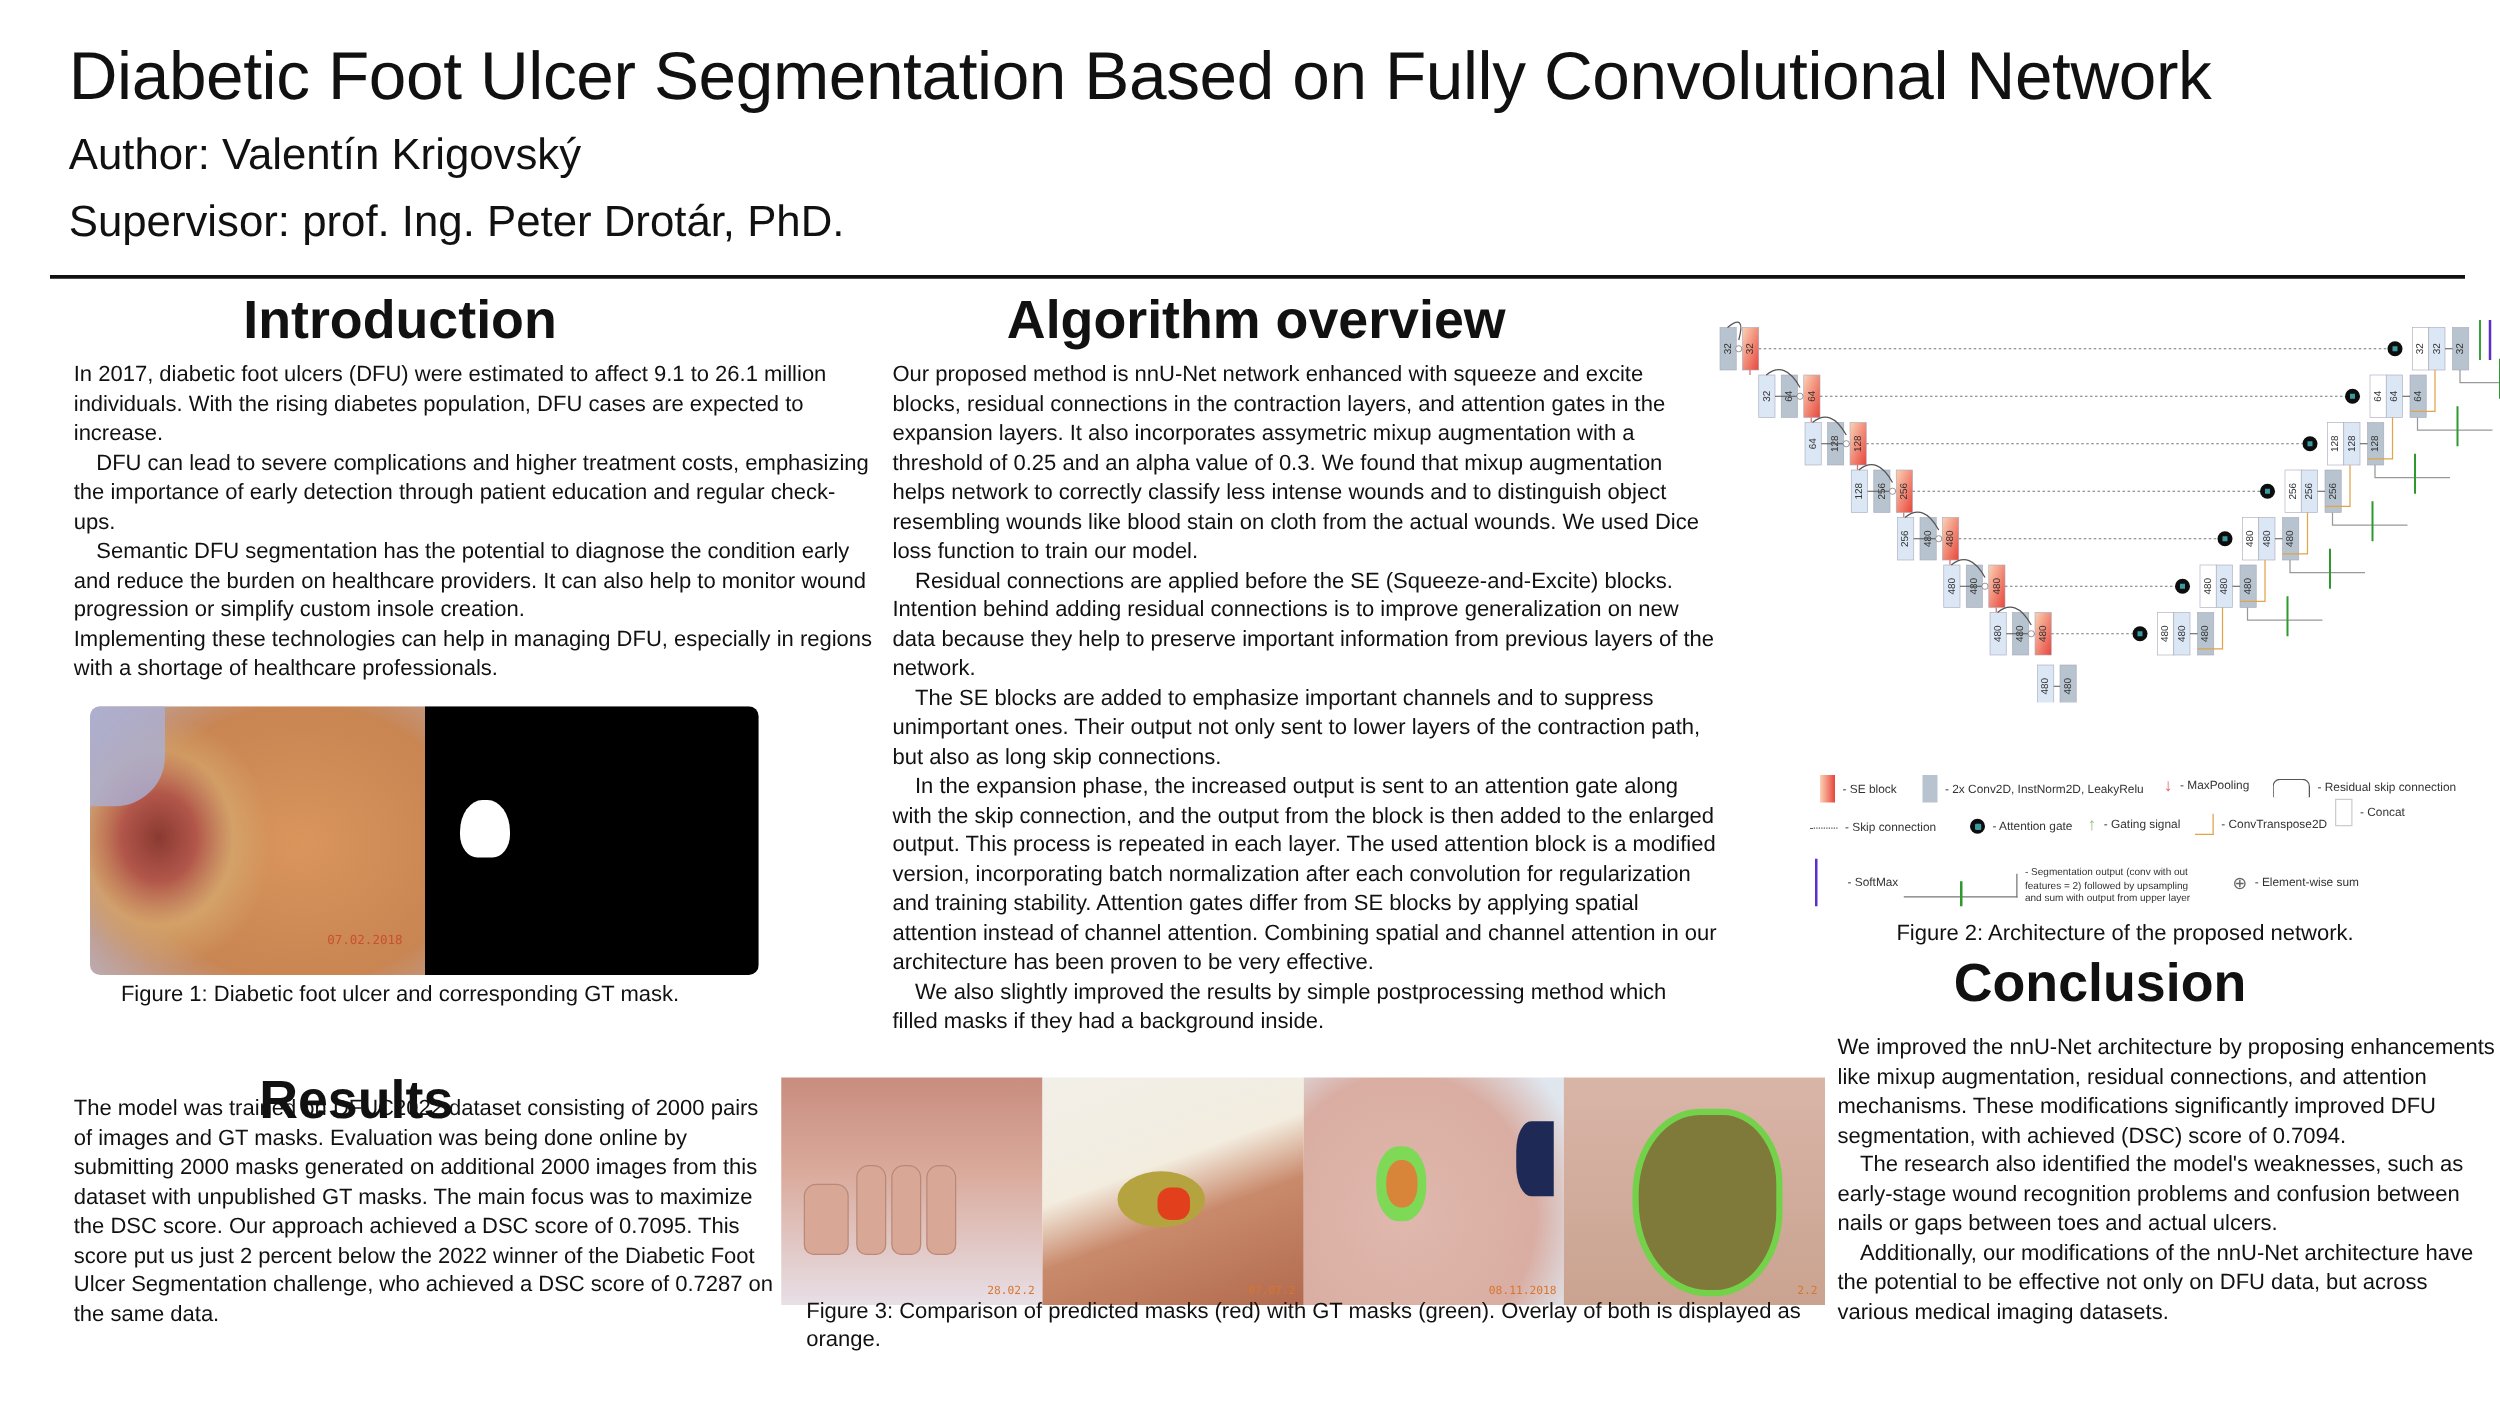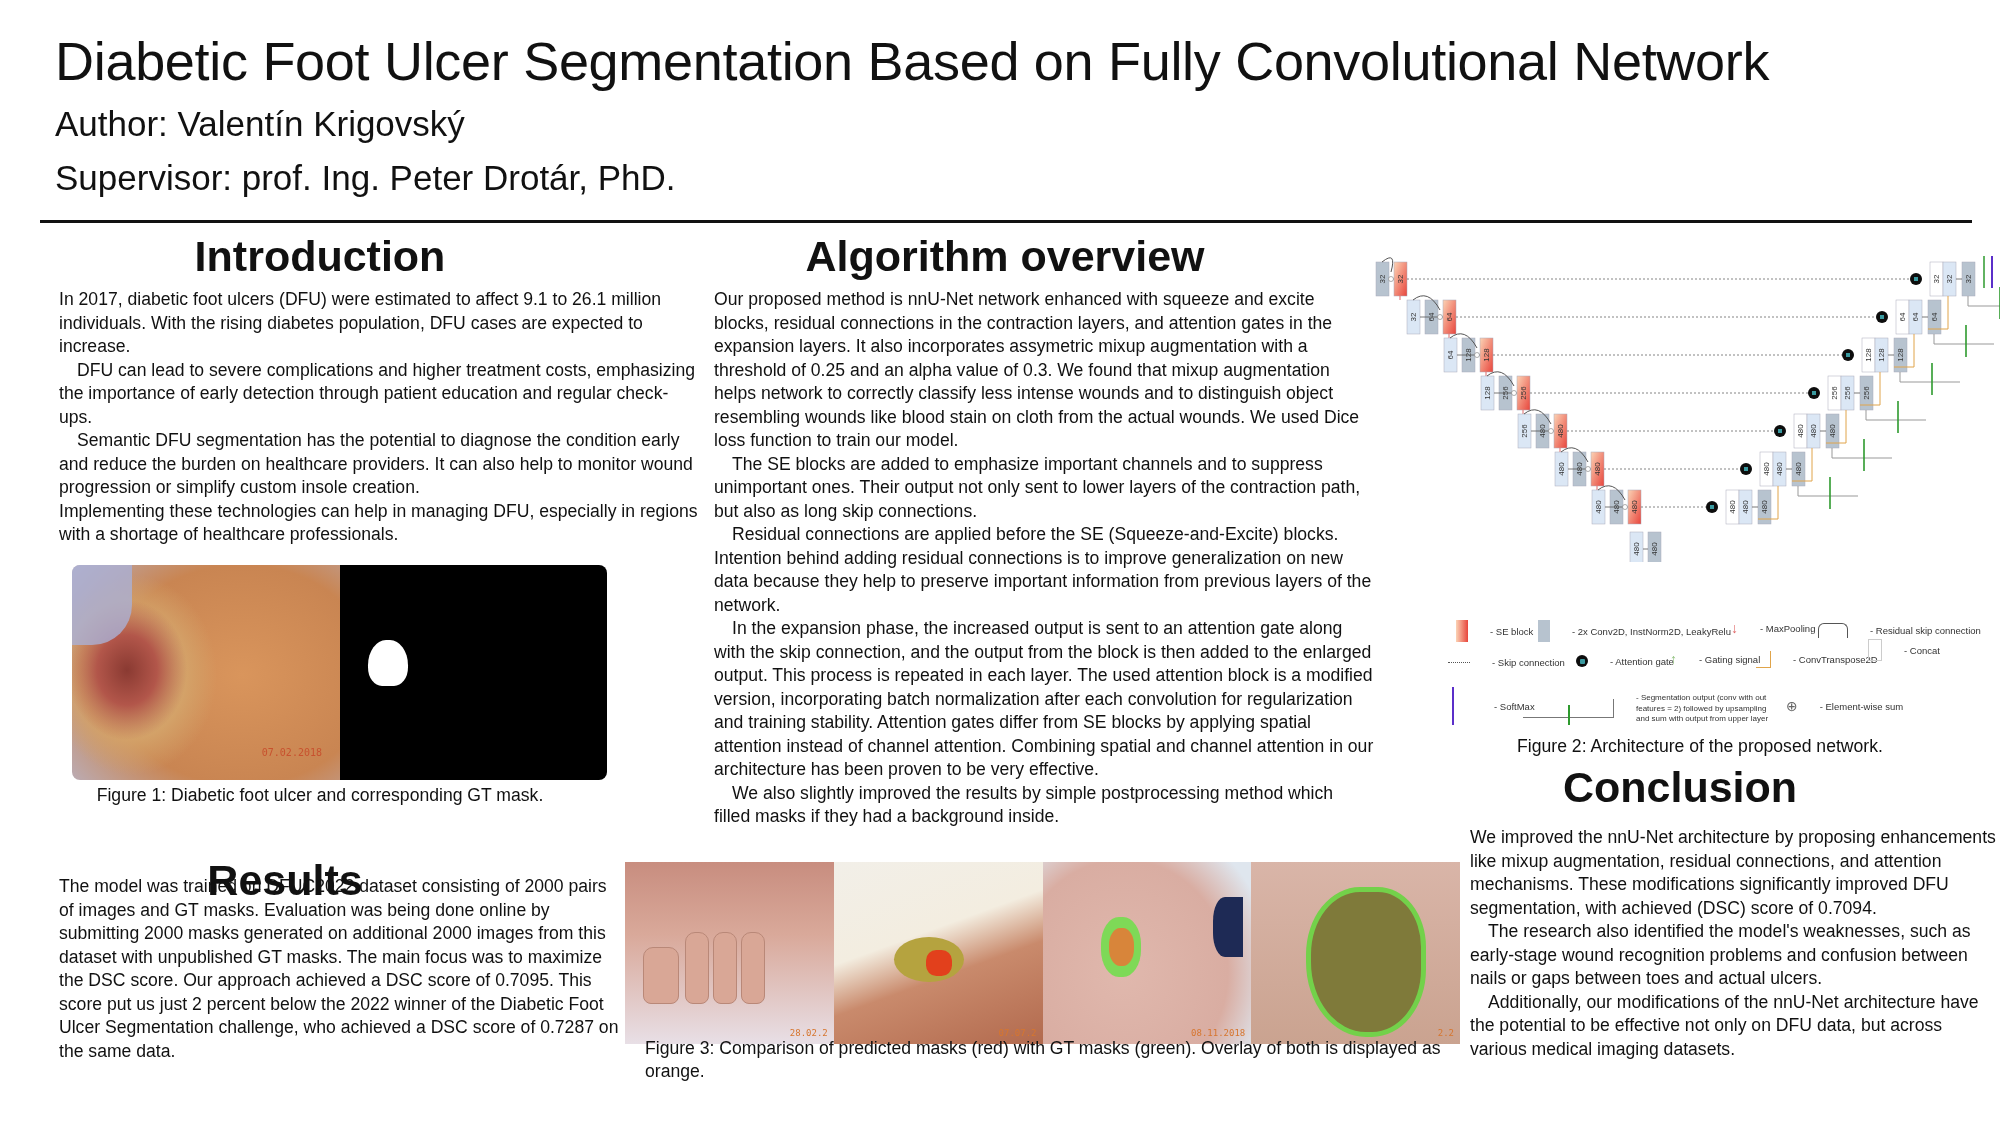--- a/index.html
+++ b/index.html
@@ -49,21 +49,21 @@
   .p3 .ov { position:absolute; left:66px; top:66px; width:25px; height:38px; background:#d8853a; border-radius:45%; }
   .p3 .cloth { position:absolute; right:8px; top:35px; width:30px; height:60px; background:#1e2a55; border-radius:40% 0 0 40%; }
   .p4 { background: linear-gradient(180deg,#d9b5a8 0%, #caa390 100%); }
   .p4 .wound { position:absolute; left:55px; top:25px; width:110px; height:140px; background:#7f7a3a; border-radius:45% 40% 45% 50%; border:5px solid #73d14a; }
   .photo-stamp { position:absolute; right:6px; bottom:6px; font-size:9px; color:#d6762f; font-family:"DejaVu Sans Mono", monospace; }
   #fig3-cap { left:645px; top:1037px; width:805px; }
 
   
   #fig2 { left:1370px; top:232px; width:630px; height:330px; }
   #legend { left:1420px; top:615px; width:580px; height:120px; font-size:9.5px; color:#333; }
-  .leg { position:absolute; display:flex; align-items:center; gap:22px; white-space:nowrap;padding-left:28px; }
+  .leg { position:absolute; display:flex; align-items:center; gap:6px; white-space:nowrap;padding-left:28px; }
   #fig2-cap { left:1460px; top:735px; width:480px; text-align:center; }
   #concl-h { left:1460px; width:440px; top:763px; }
   #concl-body { left:1470px; top:826px; width:530px; }
 </style>
 </head>
 <body>
 
 <div class="abs title">Diabetic Foot Ulcer Segmentation Based on Fully Convolutional Network</div>
 <div class="abs author">Author: Valentín Krigovský</div>
 <div class="abs supervisor">Supervisor: prof. Ing. Peter Drotár, PhD.</div>
@@ -87,22 +87,22 @@
   </div>
 </div>
 <div id="fig1-cap" class="abs caption">Figure 1: Diabetic foot ulcer and corresponding GT mask.</div>
 
 <div id="results-h" class="abs h2">Results</div>
 <div id="results-body" class="abs body-text">The model was trained on DFUC2022 dataset consisting of 2000 pairs of images and GT masks. Evaluation was being done online by submitting 2000 masks generated on additional 2000 images from this dataset with unpublished GT masks. The main focus was to maximize the DSC score. Our approach achieved a DSC score of 0.7095. This score put us just 2 percent below the 2022 winner of the Diabetic Foot Ulcer Segmentation challenge, who achieved a DSC score of 0.7287 on the same data.</div>
 
 <div id="algo-h" class="abs h2">Algorithm overview</div>
 <div id="algo-body" class="abs body-text">
   <p>Our proposed method is nnU-Net network enhanced with squeeze and excite blocks, residual connections in the contraction layers, and attention gates in the expansion layers. It also incorporates assymetric mixup augmentation with a threshold of 0.25 and an alpha value of 0.3. We found that mixup augmentation helps network to correctly classify less intense wounds and to distinguish object resembling wounds like blood stain on cloth from the actual wounds. We used Dice loss function to train our model.</p>
+  <p class="indent">Residual connections are applied before the SE (Squeeze-and-Excite) blocks. Intention behind adding residual connections is to improve generalization on new data because they help to preserve important information from previous layers of the network.</p>
   <p class="indent">The SE blocks are added to emphasize important channels and to suppress unimportant ones. Their output not only sent to lower layers of the contraction path, but also as long skip connections.</p>
-  <p class="indent">Residual connections are applied before the SE (Squeeze-and-Excite) blocks. Intention behind adding residual connections is to improve generalization on new data because they help to preserve important information from previous layers of the network.</p>
   <p class="indent">In the expansion phase, the increased output is sent to an attention gate along with the skip connection, and the output from the block is then added to the enlarged output. This process is repeated in each layer. The used attention block is a modified version, incorporating batch normalization after each convolution for regularization and training stability. Attention gates differ from SE blocks by applying spatial attention instead of channel attention. Combining spatial and channel attention in our architecture has been proven to be very effective.</p>
   <p class="indent">We also slightly improved the results by simple postprocessing method which filled masks if they had a background inside.</p>
 </div>
 
 <div id="fig3" class="abs">
   <div class="res-photo p1">
     <div class="toe" style="left:18px;width:34px;height:55px;"></div>
     <div class="toe" style="left:60px;"></div>
     <div class="toe" style="left:88px;"></div>
     <div class="toe" style="left:116px;"></div>

